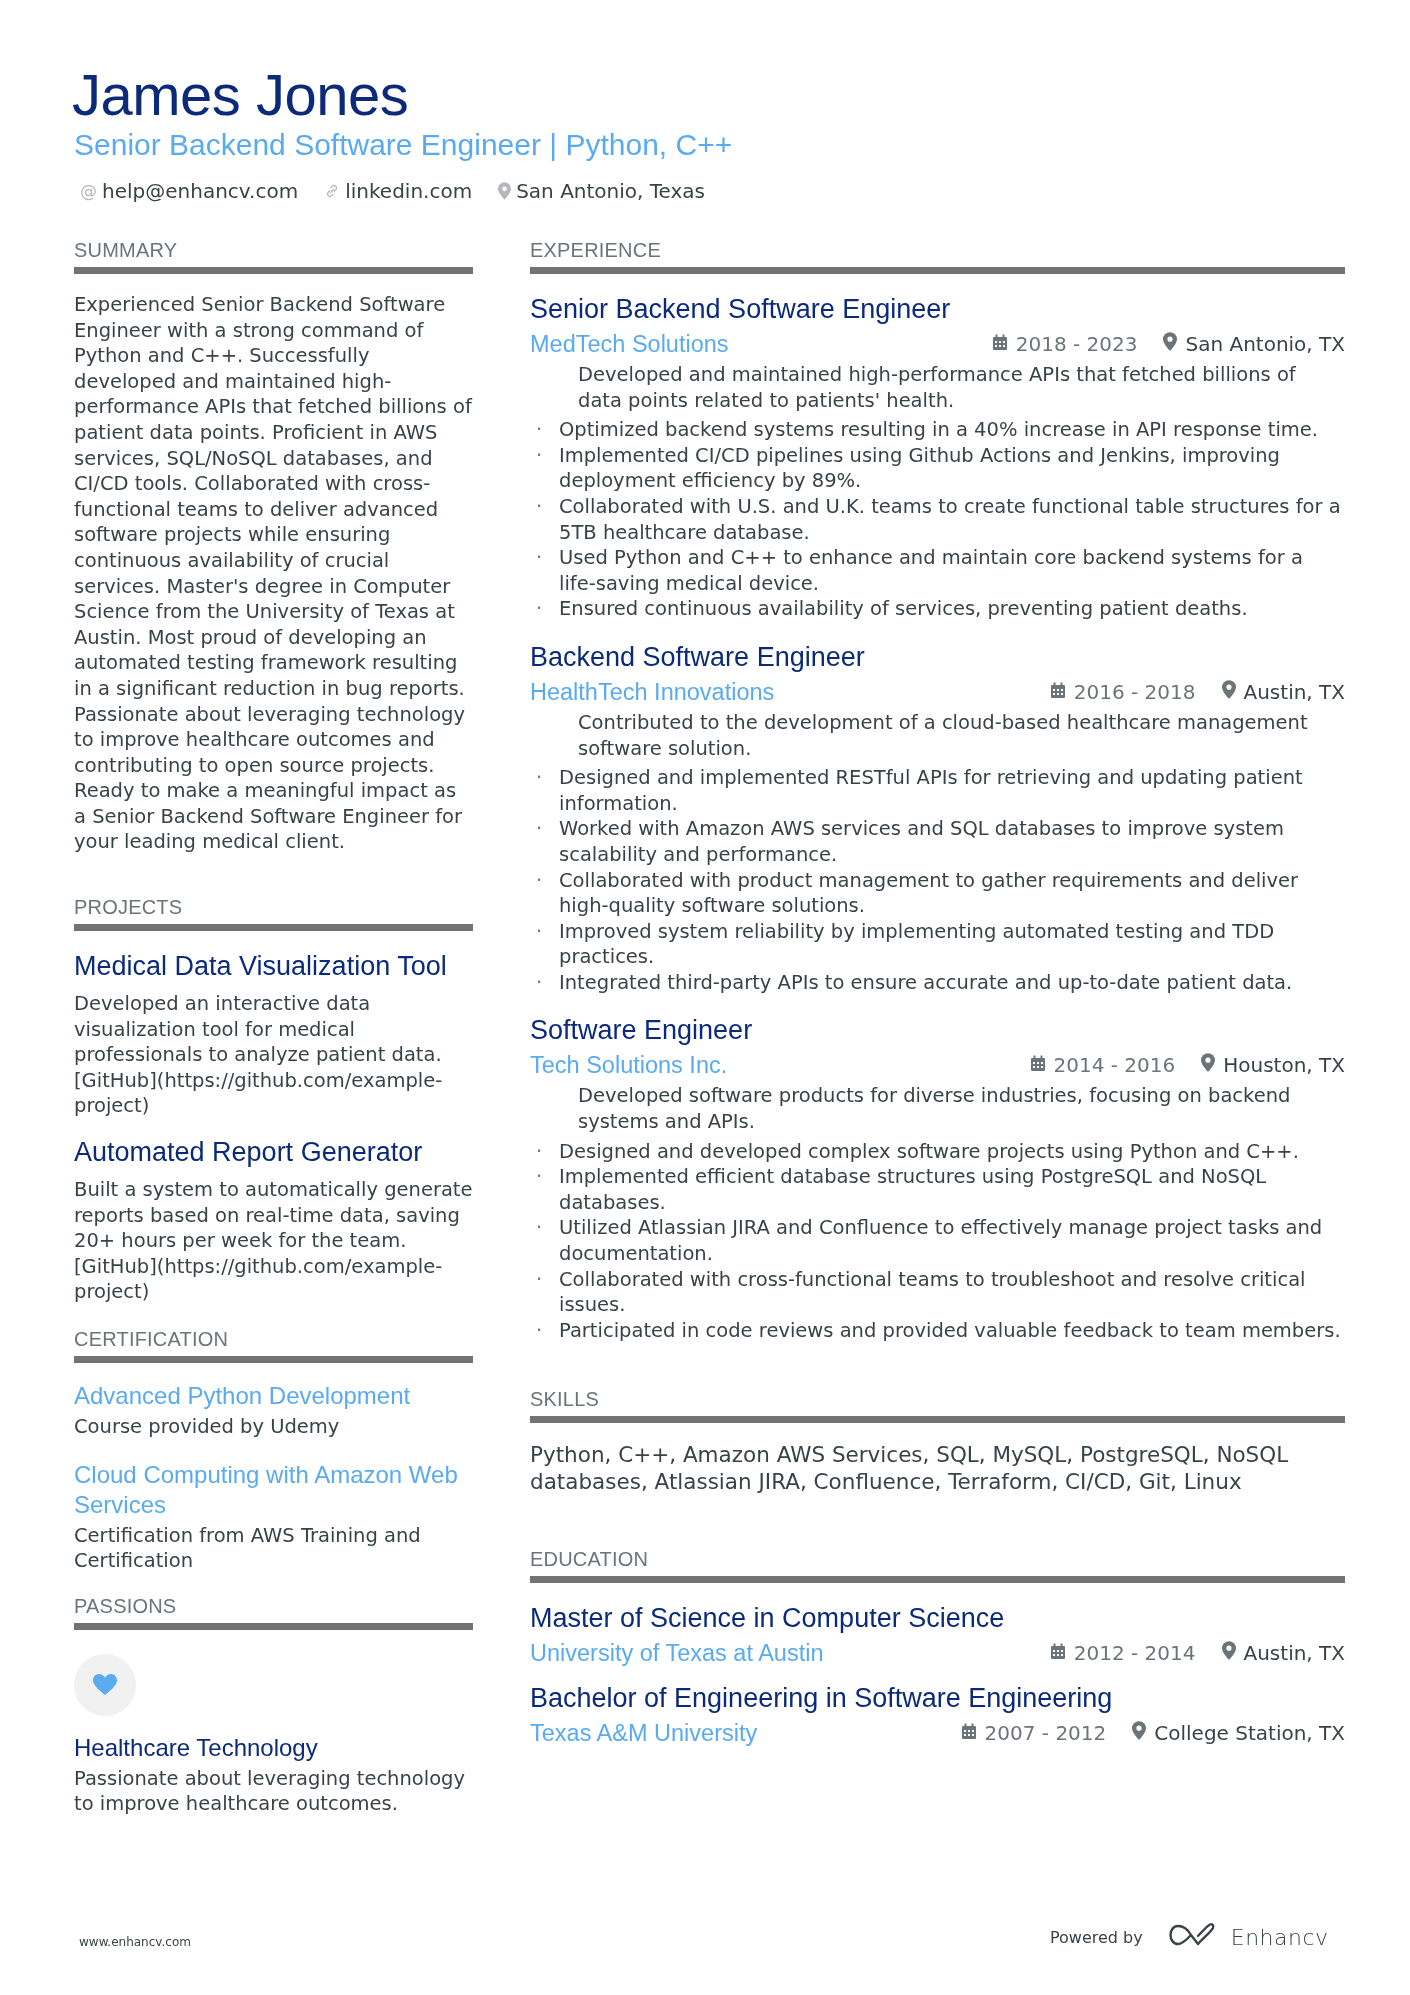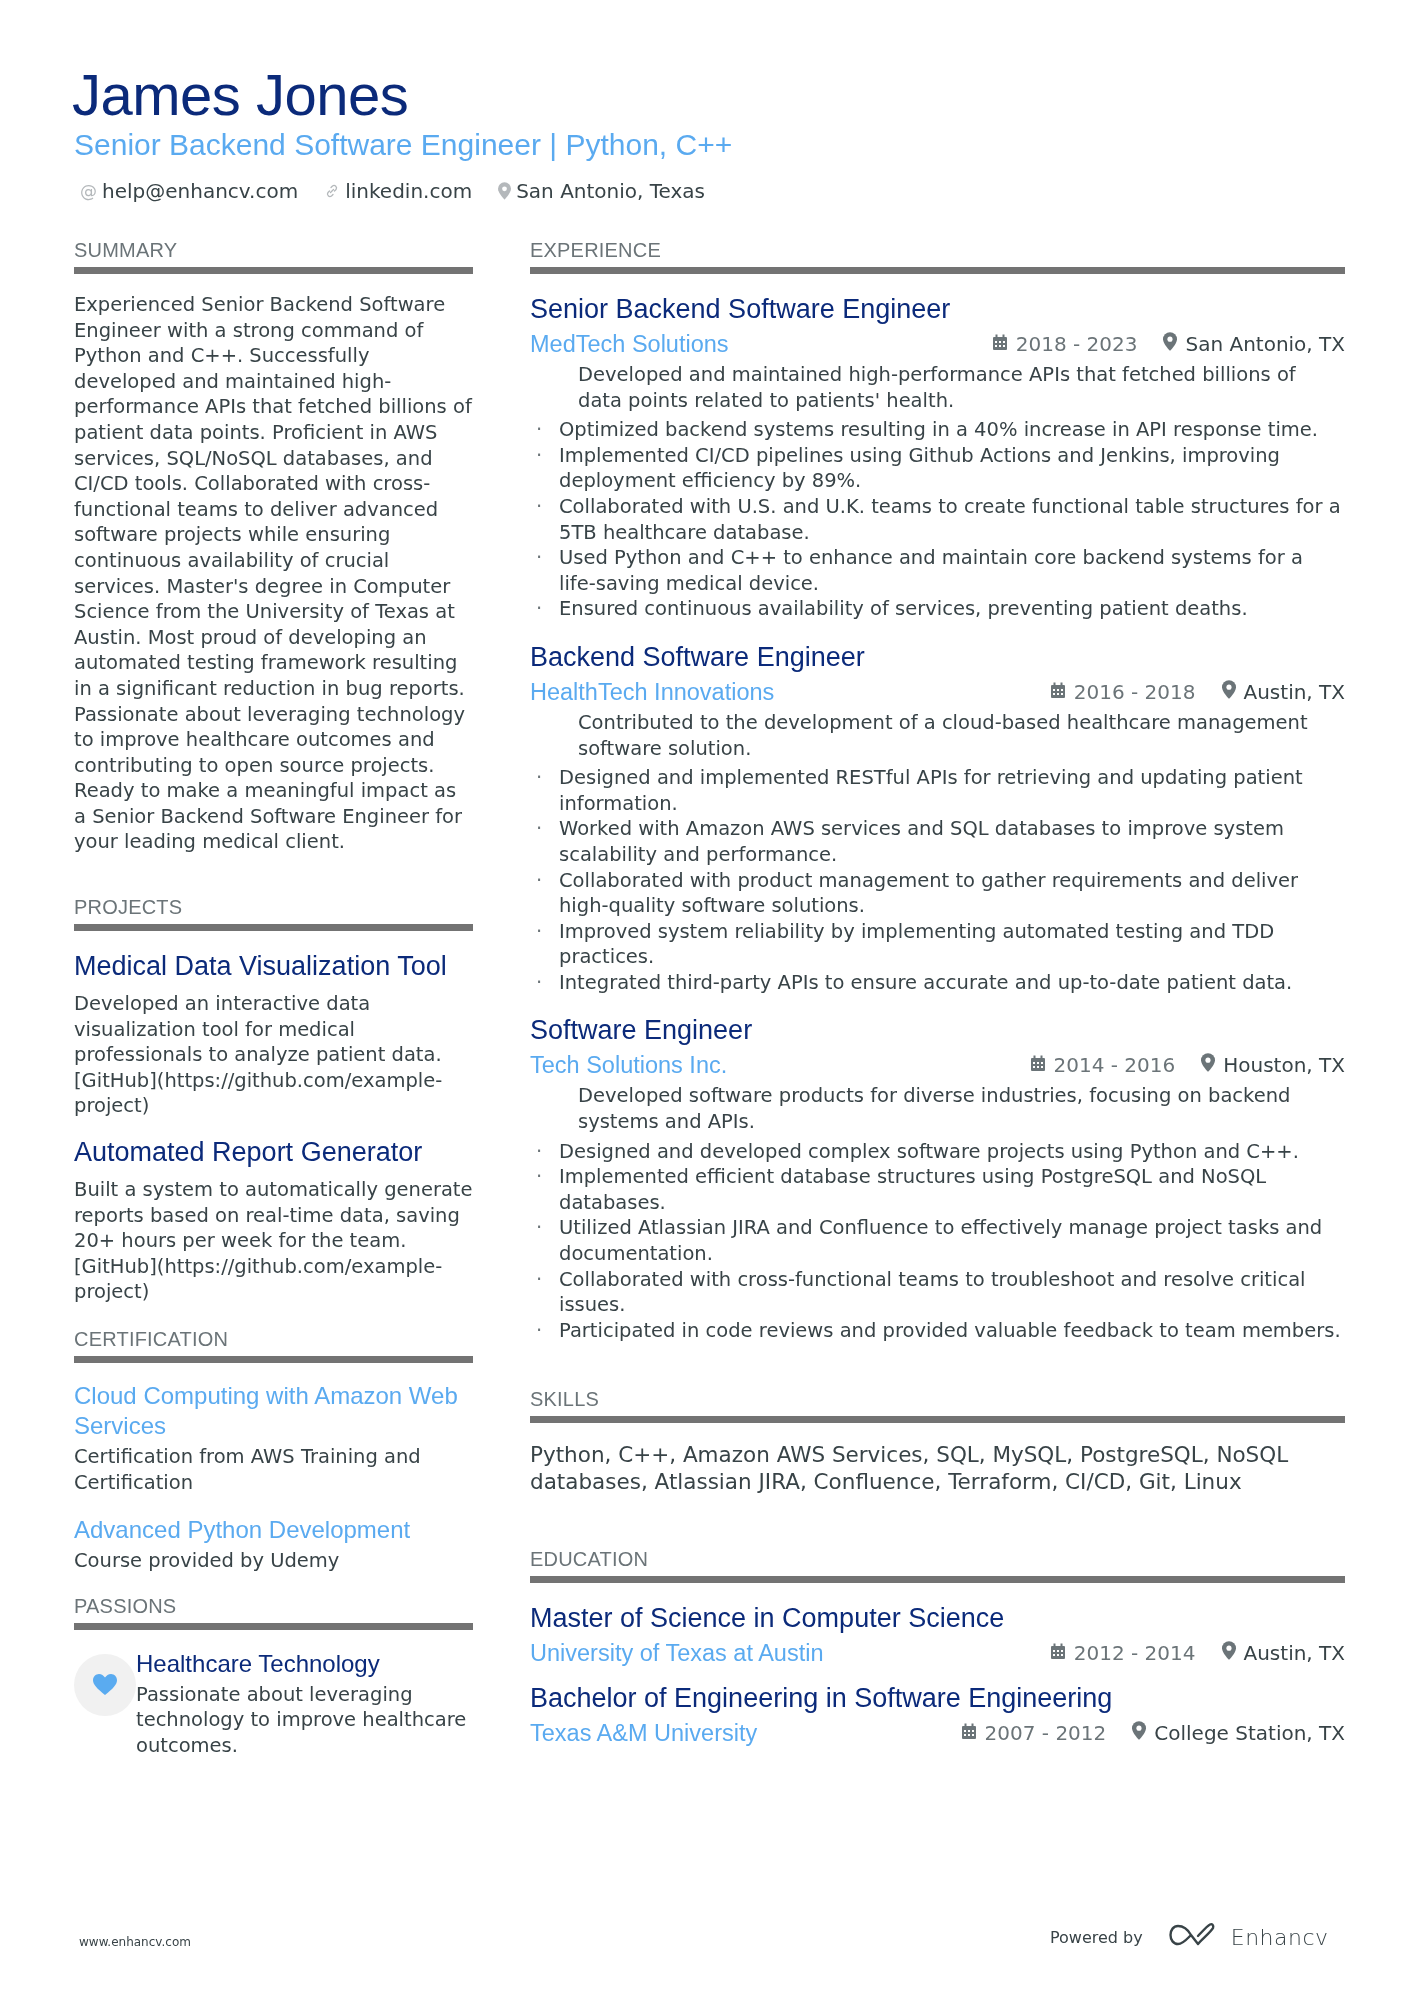--- a/index.html
+++ b/index.html
@@ -27,21 +27,21 @@
   .summary { margin-bottom: 40px; }
 
   .proj-title { font-family: "Liberation Sans", sans-serif; font-size: 27px; line-height: 34px; color: #0b2a7a; margin-bottom: 8px; }
   .proj { margin-bottom: 16px; }
   .proj-block { margin-bottom: 22px; }
 
   .cert-title { font-family: "Liberation Sans", sans-serif; font-size: 24px; line-height: 30px; color: #5aaaf0; margin-bottom: 3px; }
   .cert { margin-bottom: 20px; }
   .cert-block { margin-bottom: 20px; }
 
-  .passion { display: flex; gap: 0; }
+  .passion { display: flex; gap: 16px; flex-direction: column; }
   .passion-icon { width: 62px; height: 62px; border-radius: 50%; background: #f1f1f1; display: flex; align-items: center; justify-content: center; flex: 0 0 62px; margin-top: 6px; }
   .passion-title { font-family: "Liberation Sans", sans-serif; font-size: 24px; line-height: 32px; color: #0b2a7a; margin-bottom: 2px; }
   .passion-desc { font-size: 19.5px; line-height: 25.6px; color: #384347; }
 
   
   .job { margin-bottom: 18px; }
   .job-title { font-family: "Liberation Sans", sans-serif; font-size: 27px; line-height: 34px; color: #0b2a7a; margin-top: 2px; }
   .job-meta { display: flex; justify-content: space-between; align-items: center; margin-top: 2px; }
   .company { font-family: "Liberation Sans", sans-serif; font-size: 23.5px; line-height: 32px; color: #5aaaf0; }
   .meta-right { display: flex; align-items: center; gap: 26px; font-size: 20px; line-height: 28px; color: #384347; }
@@ -111,26 +111,26 @@
       </div>
       <div class="proj">
         <div class="proj-title">Automated Report Generator</div>
         <div class="body-text">Built a system to automatically generate reports based on real-time data, saving 20+ hours per week for the team. [GitHub](https://github.com/example-project)</div>
       </div>
     </div>
 
     <div class="cert-block">
       <div class="section-title">Certification</div>
       <div class="cert">
+        <div class="cert-title">Advanced Python Development</div>
+        <div class="body-text">Course provided by Udemy</div>
+      </div>
+      <div class="cert">
         <div class="cert-title">Cloud Computing with Amazon Web Services</div>
         <div class="body-text">Certification from AWS Training and Certification</div>
-      </div>
-      <div class="cert">
-        <div class="cert-title">Advanced Python Development</div>
-        <div class="body-text">Course provided by Udemy</div>
       </div>
     </div>
 
     <div>
       <div class="section-title">Passions</div>
       <div class="passion">
         <div class="passion-icon">
           <svg width="24" height="22" viewBox="0 0 24 22">
               <path d="M12 21 C4 14.5 0 10.5 0 6.2 C0 2.8 2.7 0 6 0 C8.6 0 10.6 1.5 12 3.6 C13.4 1.5 15.4 0 18 0 C21.3 0 24 2.8 24 6.2 C24 10.5 20 14.5 12 21Z" fill="#5aabf0"></path>
             </svg>

